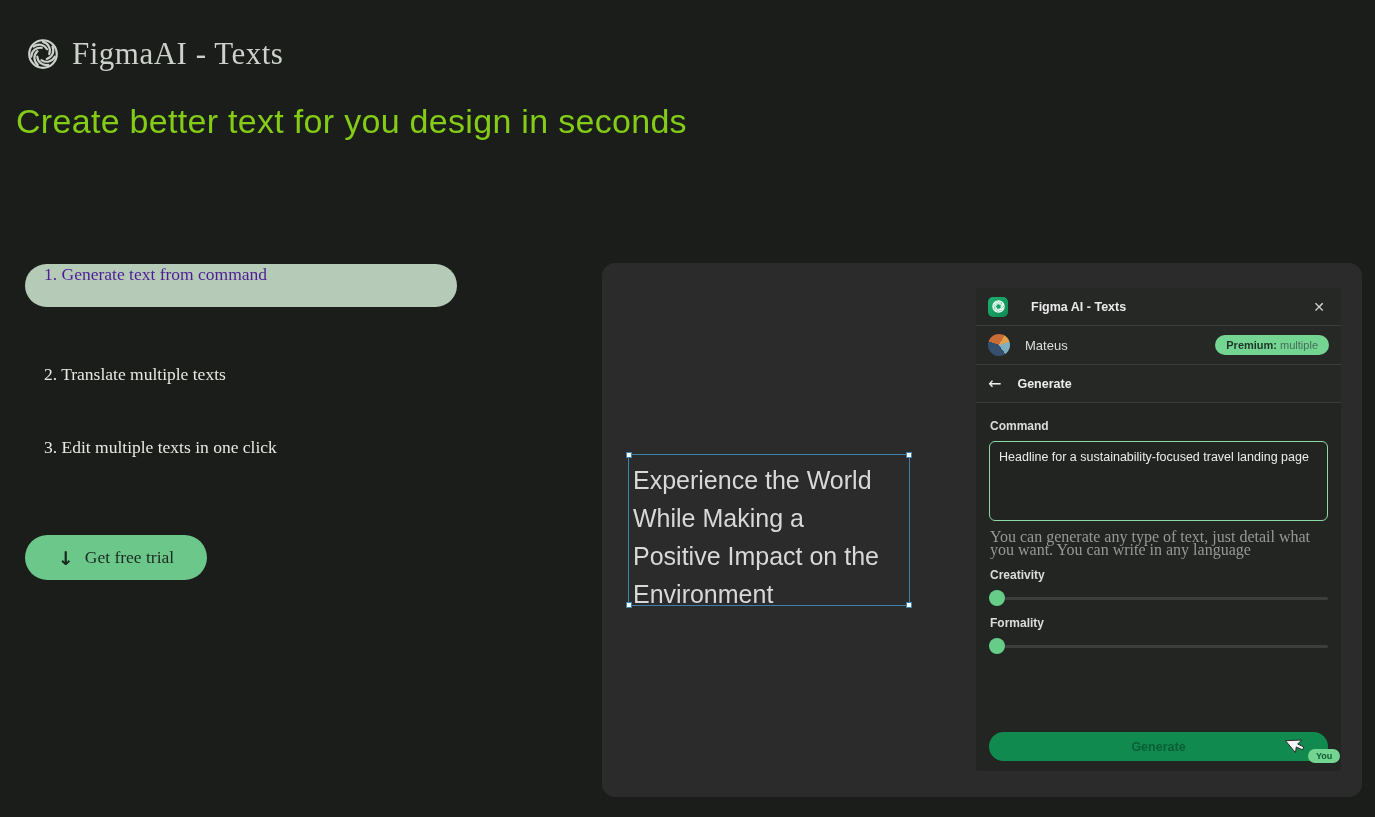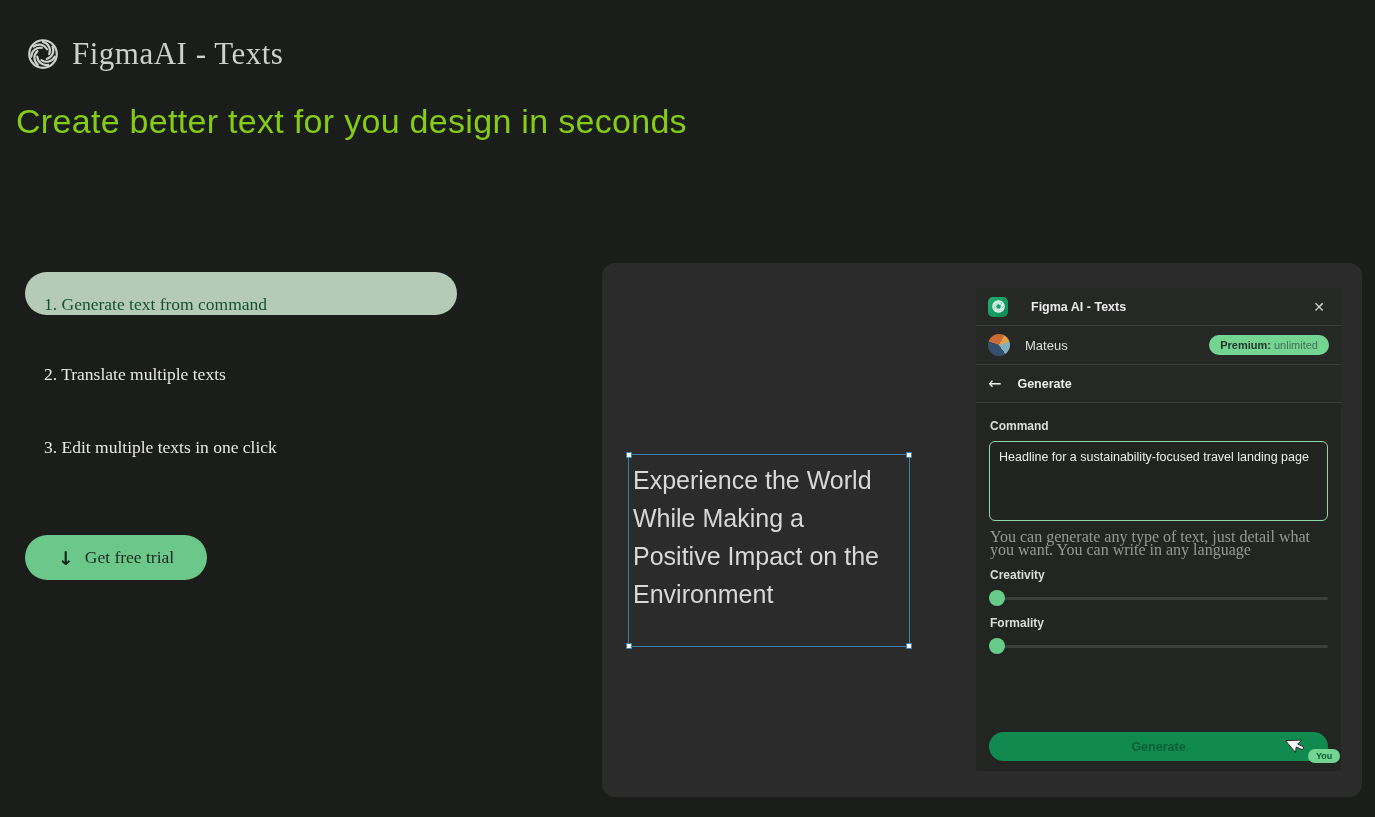--- a/index.html
+++ b/index.html
@@ -10,24 +10,24 @@
   }
   
   .brand{position:absolute;left:26px;top:36px;display:flex;align-items:center;gap:12px;}
   .brand-title{font-family:"Liberation Serif",serif;font-size:31px;color:#ccd2cb;letter-spacing:.5px;}
   .headline{
     position:absolute;left:16px;top:102px;width:1200px;
     font-size:34px;font-weight:500;color:#84cc16;letter-spacing:.3px;
   }
   
   .feature-pill{
-    position:absolute;left:25px;top:272px;width:432px;height:43px;
-    background:#b6cab8;border-radius:22px;display:flex;align-items:flex-end;
+    position:absolute;left:25px;top:264px;width:432px;height:43px;
+    background:#b6cab8;border-radius:22px;display:flex;align-items:flex-start;
     padding-left:19px;box-sizing:border-box;
-    font-family:"Liberation Serif",serif;font-size:17.5px;color:#14532d;cursor:pointer;
+    font-family:"Liberation Serif",serif;font-size:17.5px;color:#4c1d95;cursor:pointer;
   }
   .feature-item{
     position:absolute;left:44px;font-family:"Liberation Serif",serif;
     font-size:17.5px;color:#e9e8e2;cursor:pointer;
   }
   .feature-item.f2{top:364px;}
   .feature-item.f3{top:437px;}
   .cta{
     position:absolute;left:25px;top:535px;width:182px;height:45px;border-radius:23px;
     background:#6bc78a;display:flex;align-items:center;justify-content:center;gap:11px;
@@ -35,21 +35,21 @@
   }
   .cta .arrow{font-family:"DejaVu Sans",sans-serif;font-size:19px;font-weight:700;color:#17271d;}
   .cta .label{font-family:"Liberation Serif",serif;font-size:17.5px;color:#1c2a20;}
   
   .card{
     position:absolute;left:602px;top:263px;width:760px;height:534px;
     background:#2b2b2b;border-radius:13px;
   }
   
   .selection{
-    position:absolute;left:26px;top:191px;width:282px;height:193px;
+    position:absolute;left:26px;top:191px;width:282px;height:152px;
     border:1px solid #3c82ab;box-sizing:border-box;cursor:pointer;
   }
   .selection .line{
     margin-left:4px;font-size:25px;line-height:38px;color:#d8d8d8;white-space:nowrap;
   }
   .handle{position:absolute;width:6px;height:6px;background:#fff;border:1px solid #3c82ab;box-sizing:border-box;}
   .handle.tl{left:-3px;top:-3px;} .handle.tr{right:-3px;top:-3px;}
   .handle.bl{left:-3px;bottom:-3px;} .handle.br{right:-3px;bottom:-3px;}
   
   .panel{
@@ -179,21 +179,21 @@
             </g>
           </svg>
         </span>
         <span class="p-title">Figma AI - Texts</span>
         <span class="p-close">✕</span>
       </div>
 
       <div class="p-row p-user">
         <span class="avatar"></span>
         <span class="p-username">Mateus</span>
-        <span class="badge"><b>Premium:</b>&nbsp;<span>unlimited</span></span>
+        <span class="badge"><b>Premium:</b>&nbsp;<span>multiple</span></span>
       </div>
 
       <div class="p-row p-nav">
         <span class="p-back">←</span>
         <span class="p-navtitle">Generate</span>
       </div>
 
       <div class="p-body">
         <div class="p-label">Command</div>
         <textarea class="p-textarea" spellcheck="false" style="">Headline for a sustainability-focused travel landing page</textarea>

